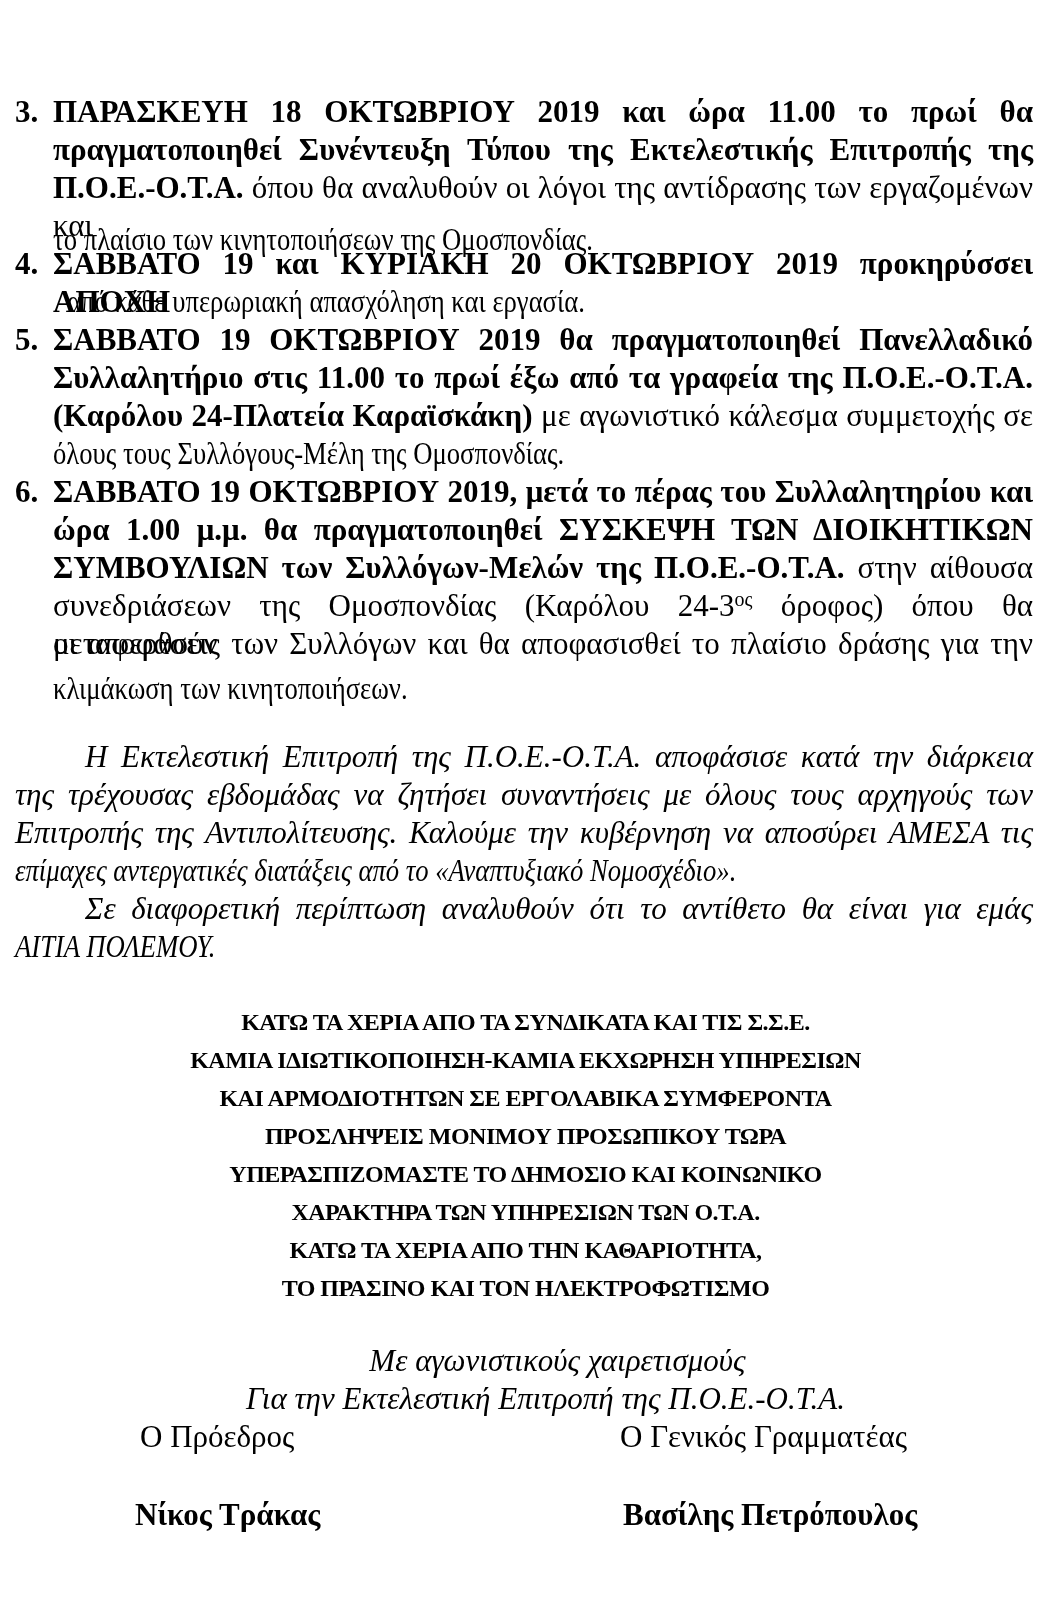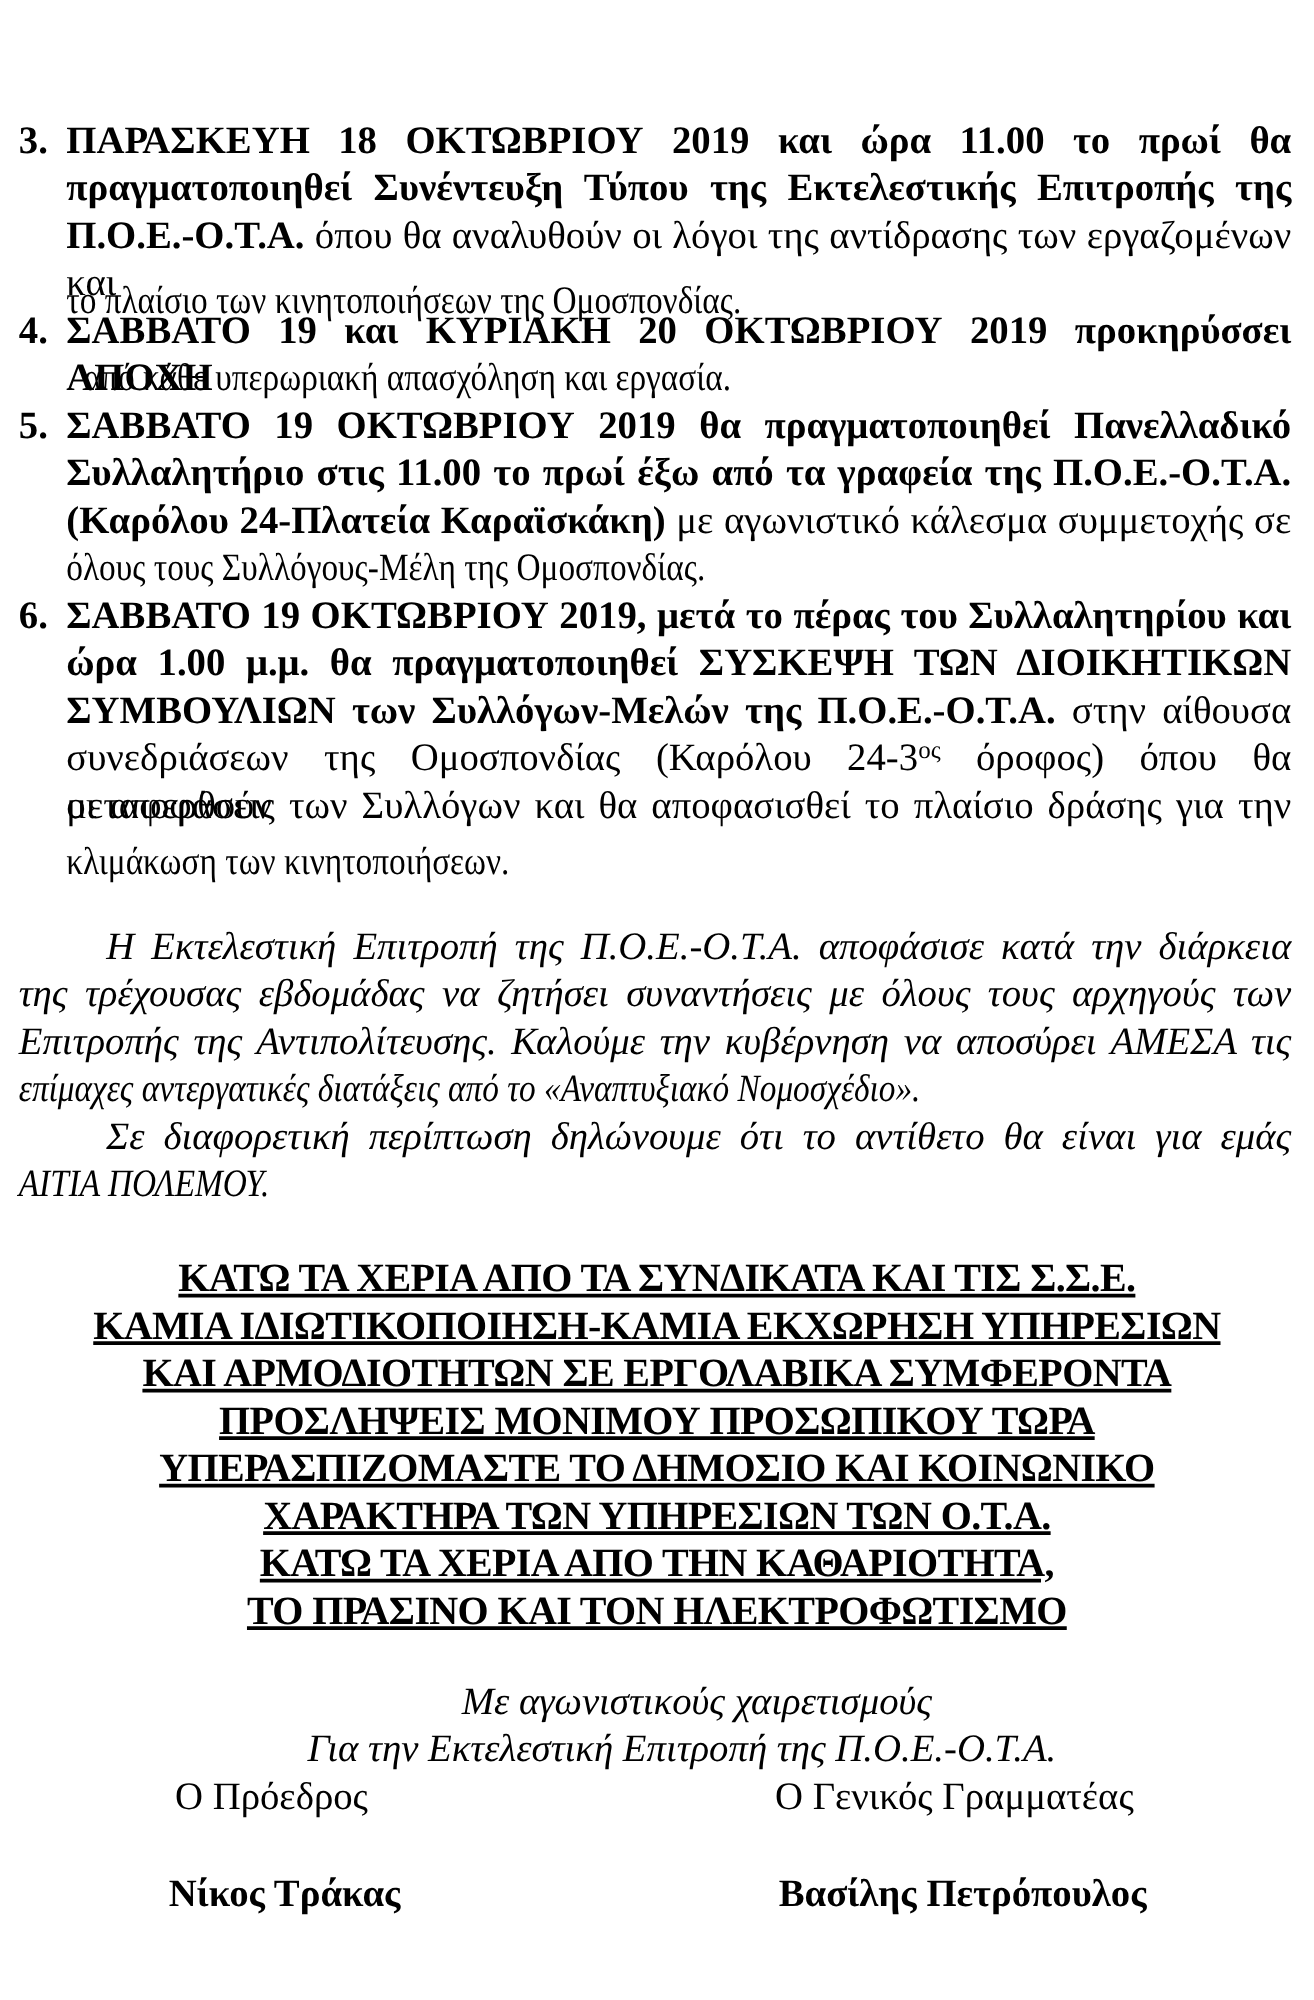--- a/index.html
+++ b/index.html
@@ -15,21 +15,21 @@
   }
   .just {
     text-align: justify;
     text-align-last: justify;
     white-space: normal;
   }
   .b { font-weight: bold; }
   .i { font-style: italic; }
   .num { position: absolute; font-family: "Liberation Serif", serif; font-size: 31px; font-weight: bold; line-height: 38px; }
   .center { text-align: center; left: 0; width: 1051px; }
-  .slogan { font-family: "Liberation Serif", serif; font-weight: bold; font-size: 32px; line-height: 38px; position: absolute; left: 0; width: 1051px; text-align: center; letter-spacing: -0.5px; text-decoration: underline; }
+  .slogan { font-family: "Liberation Serif", serif; font-weight: bold; font-size: 24px; line-height: 38px; position: absolute; left: 0; width: 1051px; text-align: center; letter-spacing: -0.5px; }
   sup { font-size: 20px; vertical-align: 10px; line-height: 0; }
   .cond { display: inline-block; transform: scaleX(0.86); transform-origin: left top; }
 </style>
 </head>
 <body>
 
 <div class="page">
   <div id="items">
       <div class="num" style="left: 15px; top: 93px;">3.</div>
       <div class="line just" style="left: 53px; top: 93px; width: 980px;"><span class="b">ΠΑΡΑΣΚΕΥΗ 18 ΟΚΤΩΒΡΙΟΥ 2019 και ώρα 11.00 το πρωί θα</span></div>
@@ -51,21 +51,21 @@
       <div class="line just" style="left: 53px; top: 587px; width: 980px;"><span>συνεδριάσεων της Ομοσπονδίας (Καρόλου 24-3</span><sup>ος</sup><span> όροφος) όπου θα μεταφερθούν</span></div>
       <div class="line just" style="left: 53px; top: 625px; width: 980px;"><span>οι αποφάσεις των Συλλόγων και θα αποφασισθεί το πλαίσιο δράσης για την</span></div>
       <div class="line" style="left: 53px; top: 670px;"><span class="cond"><span>κλιμάκωση των κινητοποιήσεων.</span></span></div>
     </div>
 
   <div>
     <div class="line i just" style="left:15px; top:738px; width:1018px; text-indent:70px;"><span>Η Εκτελεστική Επιτροπή της Π.Ο.Ε.-Ο.Τ.Α. αποφάσισε κατά την διάρκεια</span></div>
     <div class="line i just" style="left:15px; top:776px; width:1018px;"><span>της τρέχουσας εβδομάδας να ζητήσει συναντήσεις με όλους τους αρχηγούς των</span></div>
     <div class="line i just" style="left:15px; top:814px; width:1018px;"><span>Επιτροπής της Αντιπολίτευσης. Καλούμε την κυβέρνηση να αποσύρει ΑΜΕΣΑ τις</span></div>
     <div class="line i" style="left:15px; top:852px;"><span class="cond">επίμαχες αντεργατικές διατάξεις από το «Αναπτυξιακό Νομοσχέδιο».</span></div>
-    <div class="line i just" style="left:15px; top:890px; width:1018px; text-indent:70px;"><span>Σε διαφορετική περίπτωση δηλώνουμε ότι το αντίθετο θα είναι για εμάς</span></div>
+    <div class="line i just" style="left:15px; top:890px; width:1018px; text-indent:70px;"><span>Σε διαφορετική περίπτωση αναλυθούν ότι το αντίθετο θα είναι για εμάς</span></div>
     <div class="line i" style="left:15px; top:928px;"><span class="cond">ΑΙΤΙΑ ΠΟΛΕΜΟΥ.</span></div>
   </div>
 
   <div>
     <div class="slogan" style="top:1003px;">ΚΑΤΩ ΤΑ ΧΕΡΙΑ ΑΠΟ ΤΑ ΣΥΝΔΙΚΑΤΑ ΚΑΙ ΤΙΣ Σ.Σ.Ε.</div>
     <div class="slogan" style="top:1041px;">ΚΑΜΙΑ ΙΔΙΩΤΙΚΟΠΟΙΗΣΗ-ΚΑΜΙΑ ΕΚΧΩΡΗΣΗ ΥΠΗΡΕΣΙΩΝ</div>
     <div class="slogan" style="top:1079px;">ΚΑΙ ΑΡΜΟΔΙΟΤΗΤΩΝ ΣΕ ΕΡΓΟΛΑΒΙΚΑ ΣΥΜΦΕΡΟΝΤΑ</div>
     <div class="slogan" style="top:1117px;">ΠΡΟΣΛΗΨΕΙΣ ΜΟΝΙΜΟΥ ΠΡΟΣΩΠΙΚΟΥ ΤΩΡΑ</div>
     <div class="slogan" style="top:1155px;">ΥΠΕΡΑΣΠΙΖΟΜΑΣΤΕ ΤΟ ΔΗΜΟΣΙΟ ΚΑΙ ΚΟΙΝΩΝΙΚΟ</div>
     <div class="slogan" style="top:1193px;">ΧΑΡΑΚΤΗΡΑ ΤΩΝ ΥΠΗΡΕΣΙΩΝ ΤΩΝ Ο.Τ.Α.</div>

